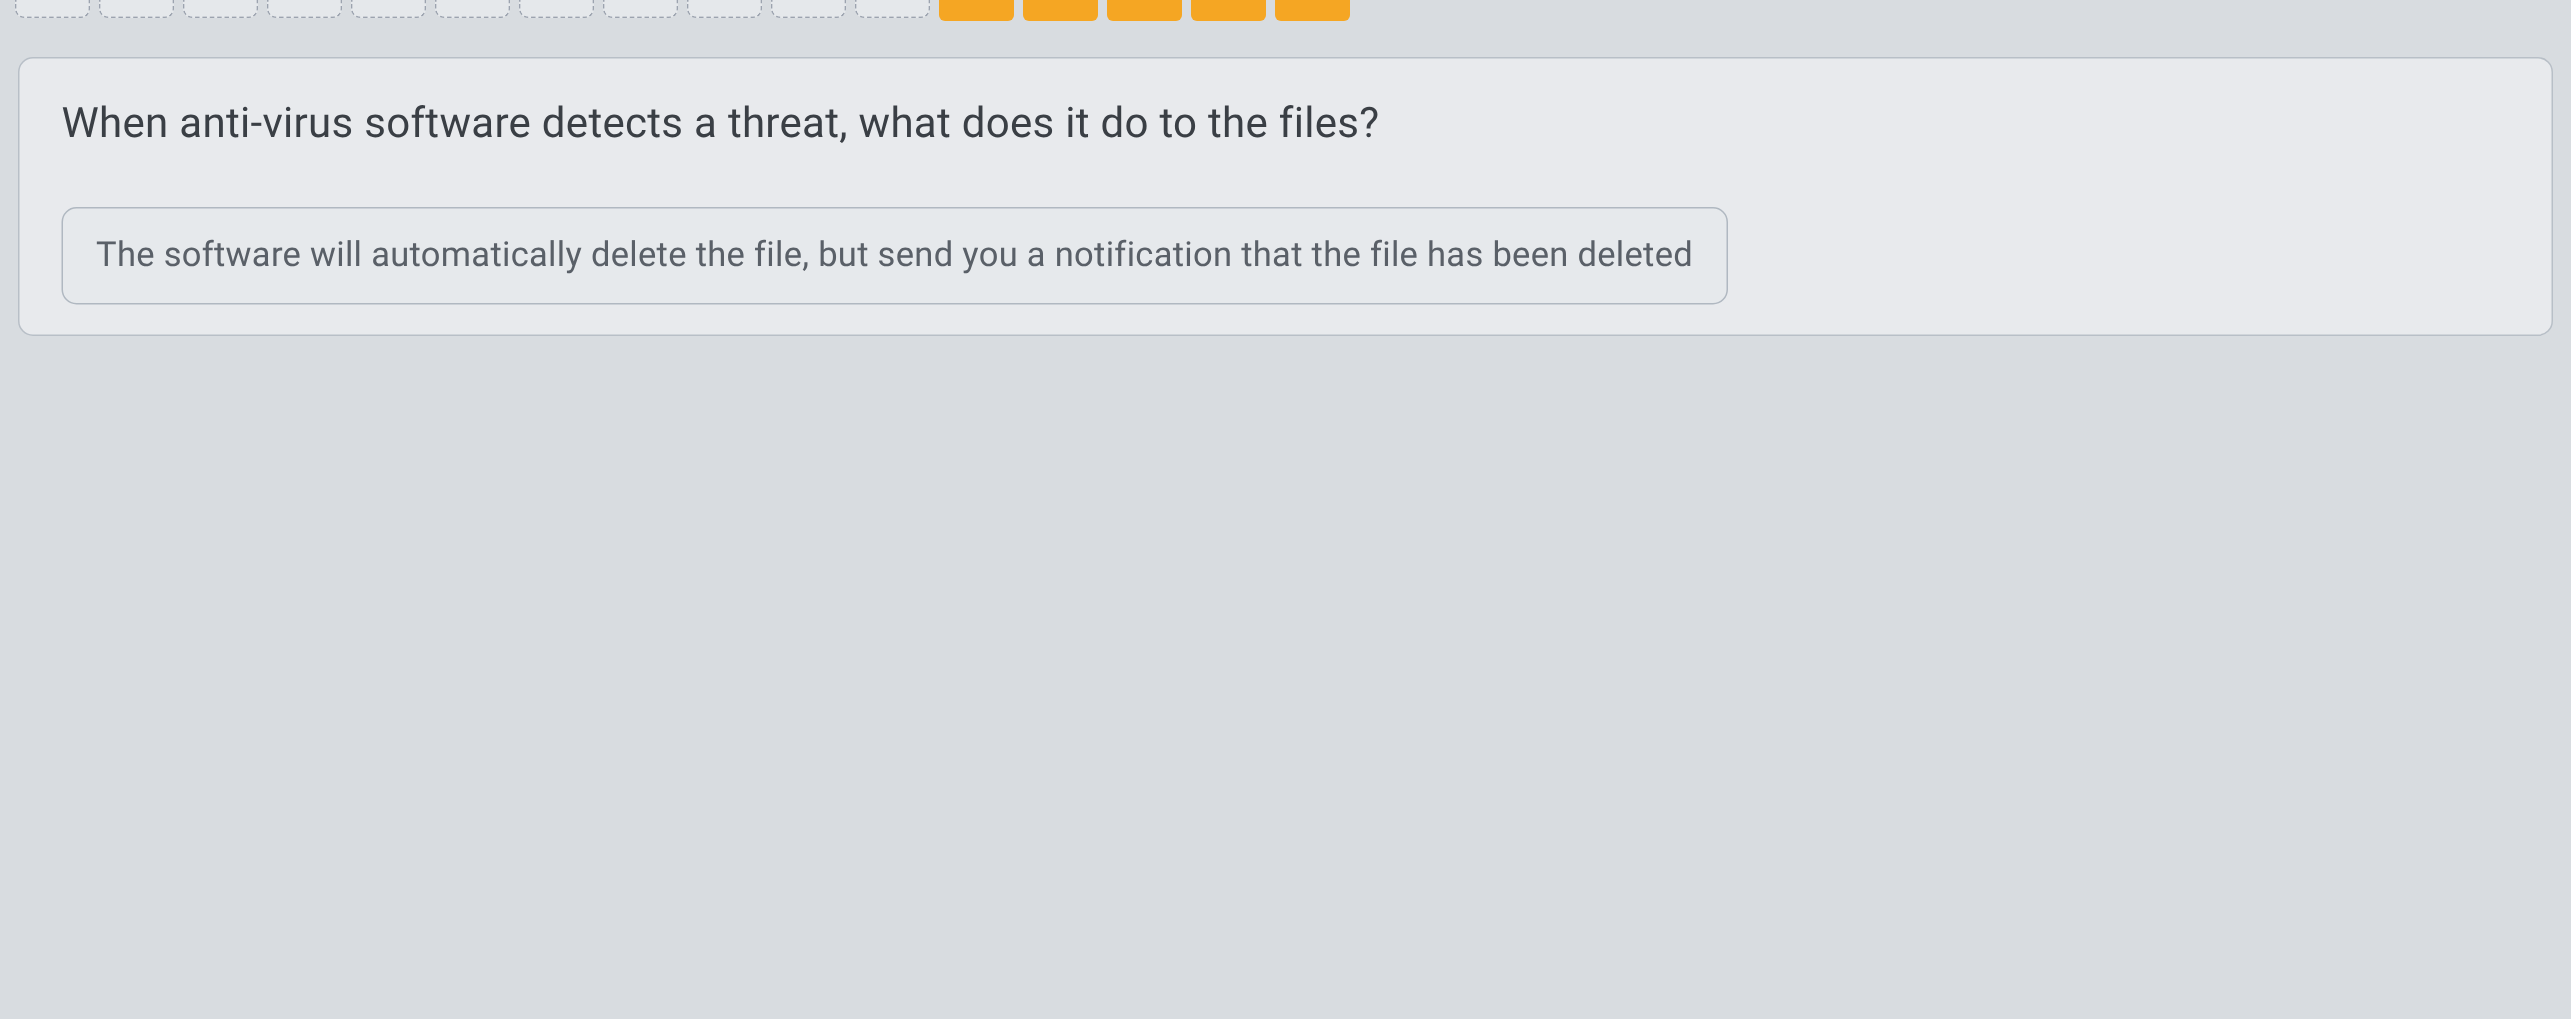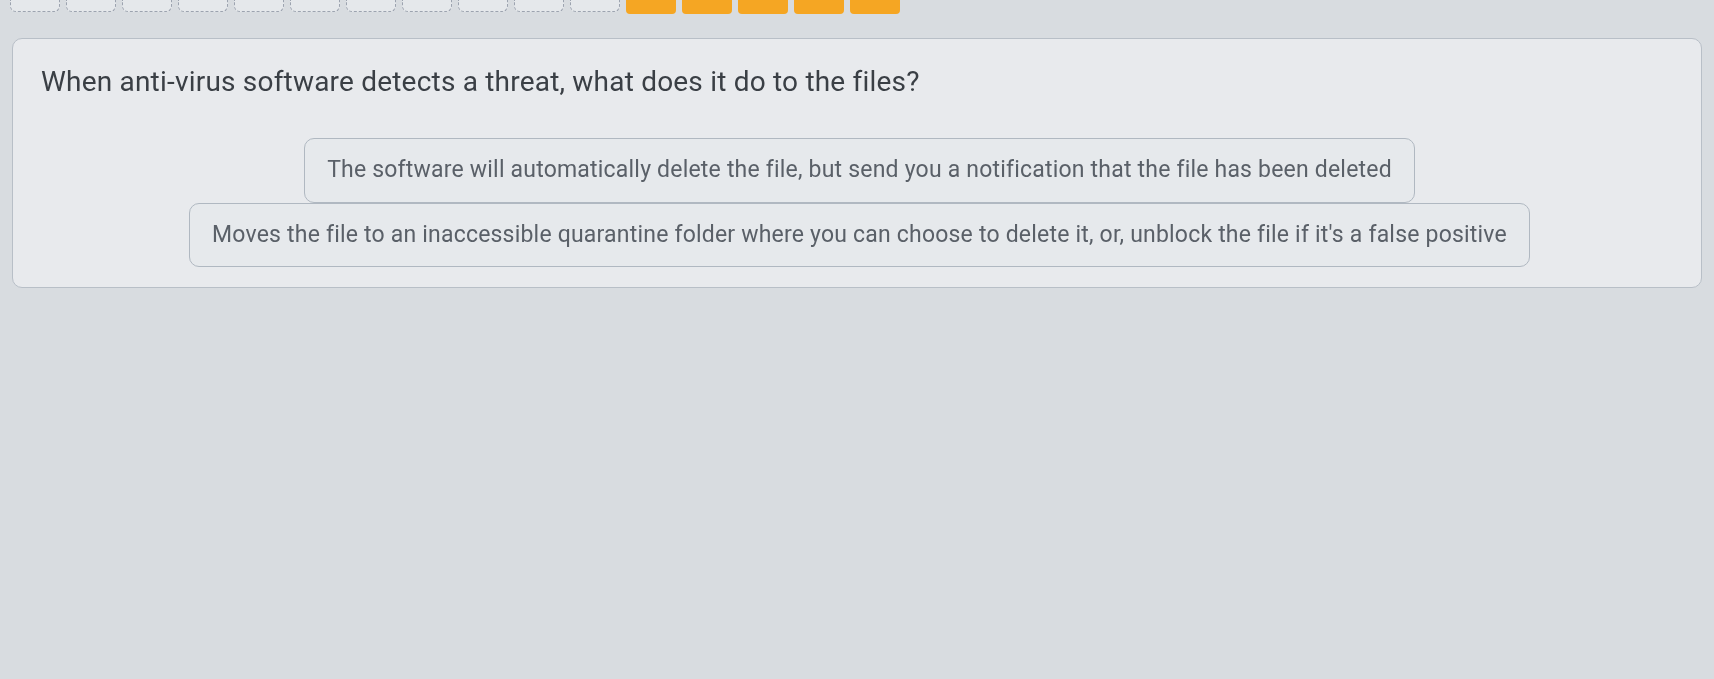--- a/index.html
+++ b/index.html
@@ -45,21 +45,22 @@
     .question-text {
       font-size: 28px;
       color: #3a3f45;
       font-weight: 400;
       margin-bottom: 40px;
       letter-spacing: 0.2px;
     }
     .answers {
       display: flex;
       flex-direction: column;
-      align-items: center;
+      gap: 22px;
+      align-items: flex-start;
     }
     .answer-option {
       display: inline-block;
       background: #e6e9ec;
       border: 1px solid #b0b8c1;
       border-radius: 10px;
       padding: 14px 22px;
       font-size: 23px;
       color: #5a6068;
       font-weight: 400;
@@ -90,17 +91,14 @@
   <div class="nav-box active"></div>
   <div class="nav-box active"></div>
 </div>
 
 <div class="question-panel">
   <div class="question-text">When anti-virus software detects a threat, what does it do to the files?</div>
   <div class="answers">
     <div class="answer-option">
       <span>The software will automatically delete the file, but send you a notification that the file has been deleted</span>
     </div>
-    <div class="answer-option">
-      <span>Moves the file to an inaccessible quarantine folder where you can choose to delete it, or, unblock the file if it's a false positive</span>
-    </div>
   </div>
 </div>
 
 </body></html>

